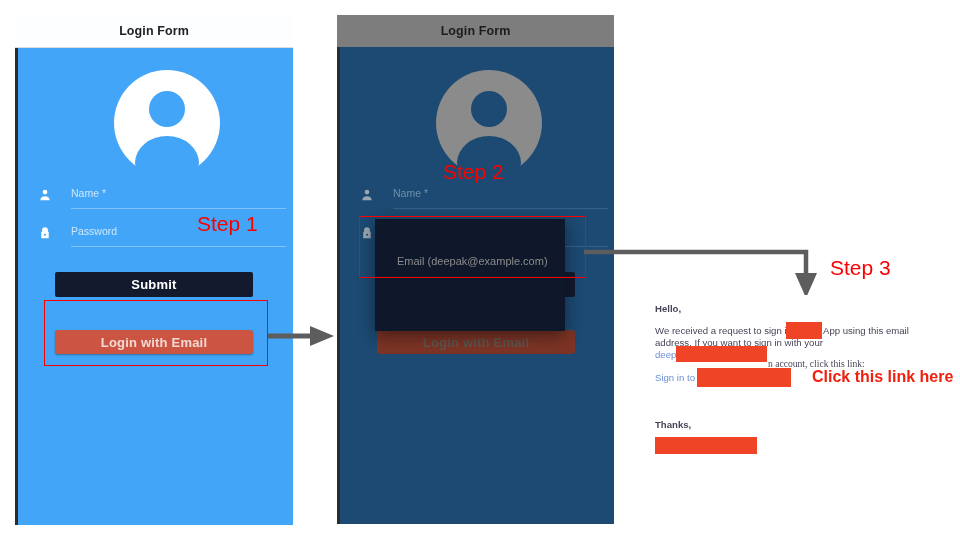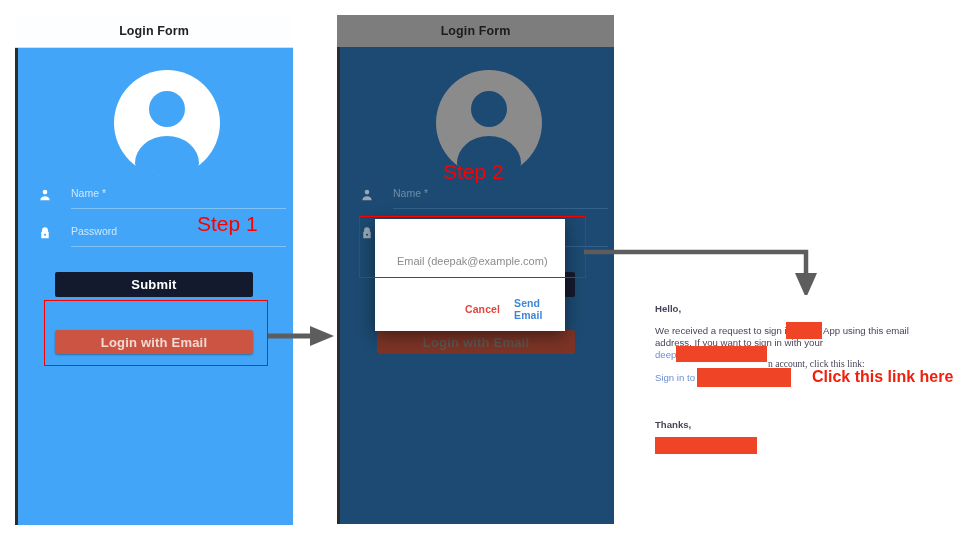--- a/index.html
+++ b/index.html
@@ -46,21 +46,21 @@
   #panel1{left:15px;top:15px;width:278px;height:510px;background:#42a5f7;}
   #panel1 .appbar{background:#fdfeff;border-bottom:1px solid #dcdcdc;}
 
   
   #panel2{left:337px;top:15px;width:277px;height:509px;background:#1c4a72;}
   #panel2 .appbar{background:#7d7d7d;color:#1c1c1c;}
   .dim-text{color:#6d90ab;}
 
   
   .dialog{
-    position:absolute;background:#ffffff;
+    position:absolute;background:#0f172a;
     box-shadow:0 5px 16px rgba(0,0,0,.45);
   }
   .dialog .d-input{position:absolute;font-size:11px;color:#8b8b8b;}
   .dialog .d-rule{position:absolute;height:1px;background:#d6d6d6;}
   .dialog .d-actions{position:absolute;display:flex;gap:14px;align-items:center;}
   .d-act{font-size:10.5px;font-weight:bold;letter-spacing:.1px;}
   .em-line{position:absolute;font-size:9.6px;color:#4a4458;line-height:12.5px;white-space:nowrap;}
   .em-link{color:#6b8fd4;}
   .redact{position:absolute;background:#f04426;}
 
@@ -150,36 +150,33 @@
       <div class="rule" style="left:33px;top:23px;width:215px;background:#33618a;"></div>
     </div>
 
     <div class="btn btn-submit" style="left:40px;top:257px;width:198px;height:25px;color:#1d2436;">Submit</div>
 
     <div class="btn btn-email" style="left:40px;top:315px;width:198px;height:24px;background:#7d3426;color:#5e5550;box-shadow:none;">Login with Email</div>
 
     <div class="dialog" style="left:38px;top:204px;width:190px;height:112px;">
       <div class="d-input" style="left:22px;top:36px;">Email (deepak@example.com)</div>
       <div class="d-rule" style="left:22px;top:58px;width:147px;"></div>
-      <div class="d-actions" style="left:90px;top:78px;">
-        <span class="d-act" style="color:#e2453c;">Cancel</span>
-        <span class="d-act" style="color:#3f86d8;">Send Email</span>
-      </div>
     </div>
   </div>
 
   <div class="redbox" style="left:359px;top:216px;width:227px;height:62px;"></div>
 
   <div class="step" style="left:443px;top:160px;">Step 2</div>
 
   <svg class="arrow" style="left:584px;top:242px;width:240px;height:62px;" viewBox="0 0 240 62">
     <path d="M0 10 H222 V34" stroke="#5d5d5d" stroke-width="4.5" fill="none"></path>
     <path d="M211 31 L233 31 L222 56 Z" fill="#5d5d5d"></path>
   </svg>
 
+  <div class="step" style="left:830px;top:256px;">Step 3</div>
 
   <div style="position:absolute;left:645px;top:295px;width:305px;height:175px;background:#ffffff;">
 
     <div class="em-line" style="left:10px;top:8px;font-weight:bold;">Hello,</div>
 
     <div class="em-line" style="left:10px;top:30px;">We received a request to sign in to</div>
     <div class="redact" style="left:141px;top:27px;width:36px;height:17px;"></div>
     <div class="em-line" style="left:178px;top:30px;">App using this email</div>
 
     <div class="em-line" style="left:10px;top:42px;">address. If you want to sign in with your</div>

